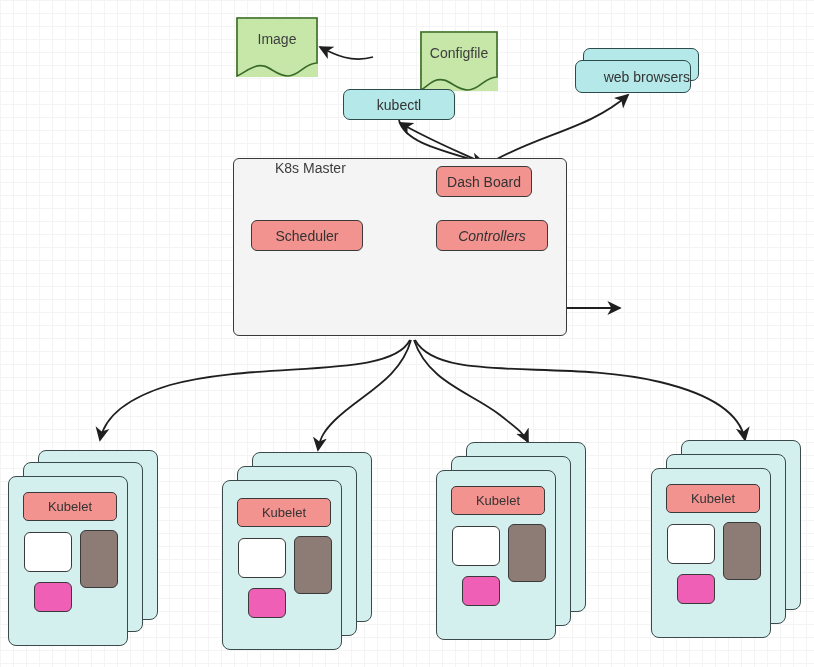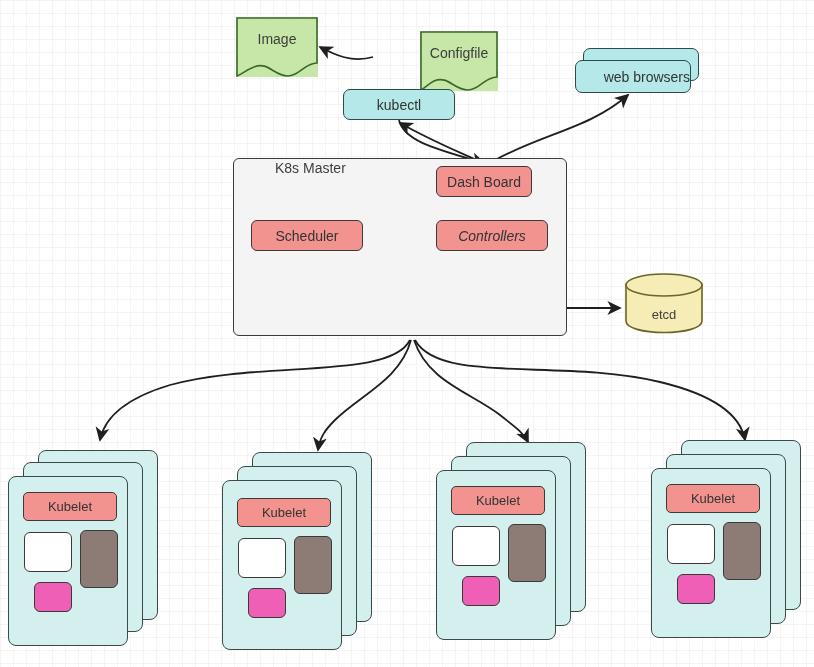--- a/index.html
+++ b/index.html
@@ -227,27 +227,20 @@
 
   <div class="node rbox" style="left:251px; top:220px; width:112px; height:31px;justify-content:center;">
     <span>Scheduler</span>
   </div>
 
   <div class="node rbox" style="left:436px; top:220px; width:112px; height:31px;font-style:italic;">
     <span>Controllers</span>
   </div>
 
 
-  <div class="cyl" style="left:624px; top:272px; width:80px; height:62px;">
-    <svg width="80" height="62" viewBox="0 0 80 62">
-      <path d="M2,13 L2,49 C 2,56 19,60.5 40,60.5 C 61,60.5 78,56 78,49 L78,13 Z" fill="#f5edb5" stroke="#6b6626" stroke-width="1.6"></path>
-      <ellipse cx="40" cy="13" rx="38" ry="11" fill="#f5edb5" stroke="#6b6626" stroke-width="1.6"></ellipse>
-    </svg>
-    <div class="cyl-label">etcd</div>
-  </div>
 
   <div class="nodegrp" style="left:8px; top:450px; width:165px; height:200px;">
     <div class="card card-back" style="left:30px; top:0px;  width:120px; height:170px;"></div>
     <div class="card card-mid" style="left:15px; top:12px; width:120px; height:170px;"></div>
     <div class="card card-front" style="left:0px;  top:26px; width:120px; height:170px;"></div>
     <div class="kubelet" style="left:15px; top:42px; width:92px; height:27px;">
       <span>Kubelet</span>
     </div>
     <div class="pod pod-white" style="left:16px; top:82px; width:48px; height:40px;"></div>
     <div class="pod pod-brown" style="left:72px; top:80px; width:38px; height:58px;"></div>

